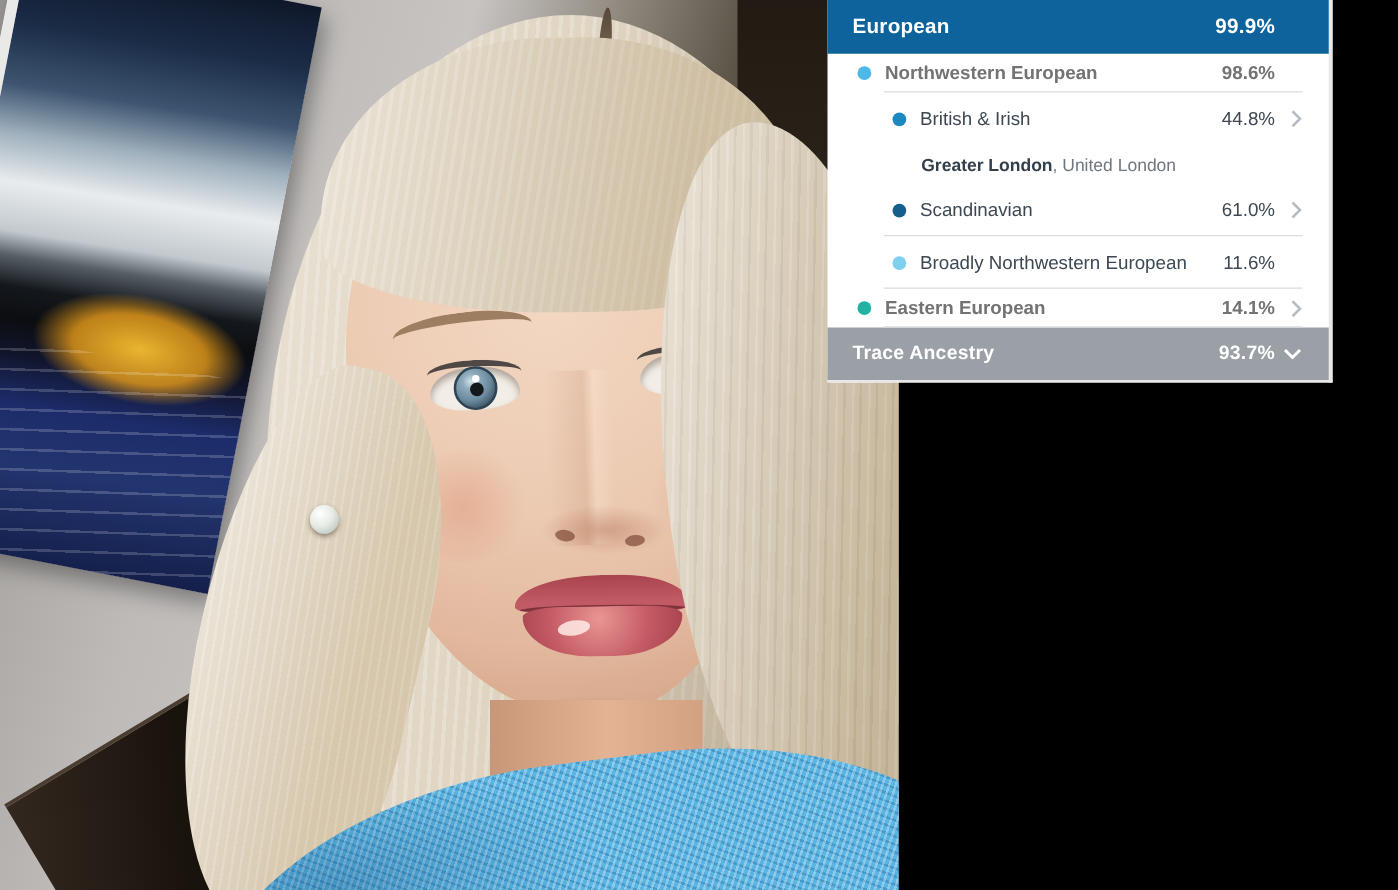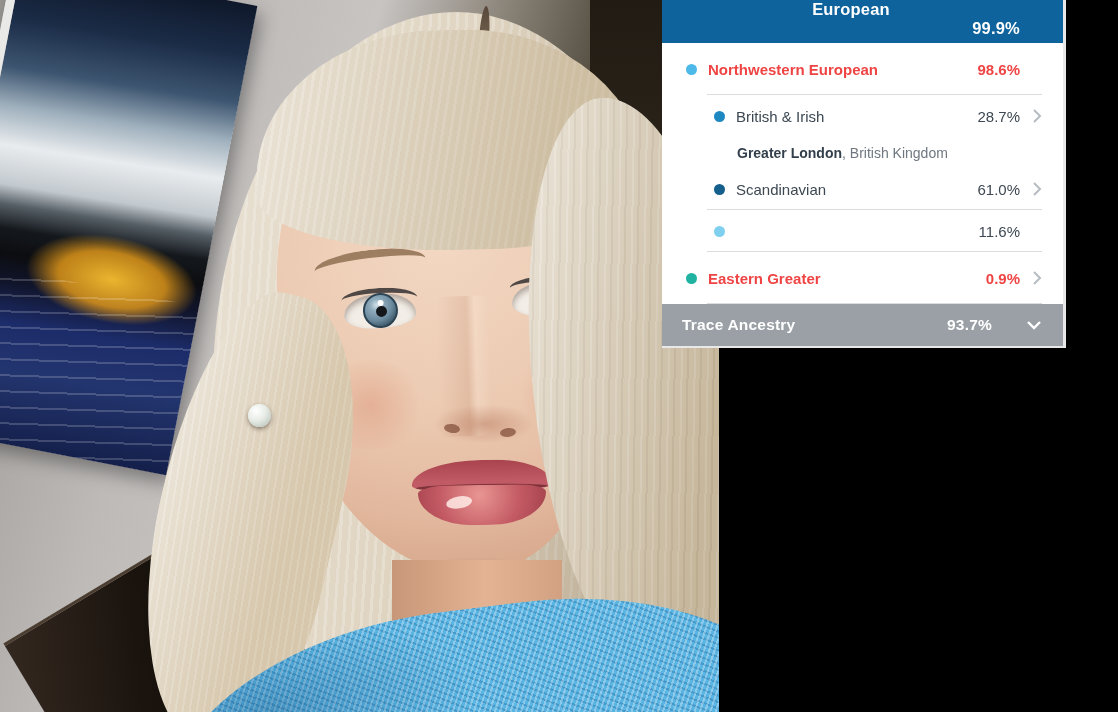--- a/index.html
+++ b/index.html
@@ -124,21 +124,21 @@
            border-radius:46% 42% 0 0 / 95% 85% 0 0; }
 
   
   .panel { position:absolute; left:662px; top:0; width:404px; background:#fff;
            border-right:3px solid #e8e8e8; border-bottom:2px solid #e8e8e8;
            color:#25313d; }
   .hdr { height:43px; display:flex; align-items:center; padding:0 43px 0 20px;
            color:#fff; font-size:16.5px; font-weight:bold; letter-spacing:.2px; }
   .hdr .value { margin-left:auto; }
   .row { display:flex; align-items:center; padding-right:21px; position:relative; font-size:15px; }
-  .row.l2 { padding-left:24px; height:52px; font-weight:bold; color:#ef4444; }
+  .row.l2 { padding-left:24px; height:31px; font-weight:bold; color:#737373; }
   .row.l3 { padding-left:52px; height:42px; font-weight:normal; color:#3d4852; }
   .row .dot { width:11px; height:11px; border-radius:50%; margin-right:11px; flex:0 0 11px; }
   .row .value { margin-left:auto; }
   .chev { width:22px; flex:0 0 22px; display:flex; justify-content:flex-end; align-items:center; }
   .sep::after { content:""; position:absolute; left:45px; right:21px; bottom:0; height:1px; background:#d9dde0; }
   .subrow { display:flex; align-items:center; padding-left:75px; padding-right:21px; position:relative;
            font-size:14px; color:#6e777f; }
   .subrow.first { height:31px; }
   .subrow.second { height:37px; align-items:flex-start; padding-top:6px; }
   .subrow .strong { color:#33404c; font-weight:bold; margin-right:0; }
@@ -195,79 +195,80 @@
     <div class="neck"></div>
     <div class="hairline" style="background-color: rgb(221, 209, 188);"></div>
     <div class="hair-front-left" style="background-color: rgb(221, 209, 188);"></div>
     <div class="hair-front-right" style="background-color: rgb(221, 209, 188);"></div>
     <div class="earring"></div>
     <div class="sweater" style="background-color: rgb(90, 181, 227);"></div>
   </div>
 
   <div class="panel">
 
-    <div class="hdr" style="background: rgb(14, 99, 156); flex-direction: column;">
+    <div class="hdr" style="background: rgb(14, 99, 156);">
       <span>European</span>
       <span class="value">99.9%</span>
     </div>
 
     <div class="row l2 sep">
       <span class="dot" style="background: rgb(77, 185, 232);"></span>
       <span>Northwestern European</span>
       <span class="value">98.6%</span>
       <span class="chev"></span>
     </div>
 
     <div class="row l3">
       <span class="dot" style="background: rgb(30, 136, 192);"></span>
       <span>British &amp; Irish</span>
-      <span class="value">28.7%</span>
+      <span class="value">44.8%</span>
       <span class="chev">
         <svg width="10" height="16" viewBox="0 0 10 16">
             <polyline points="2,2 8,8 2,14" fill="none" stroke="#b6bcc2" stroke-width="2"></polyline>
           </svg>
       </span>
     </div>
 
     <div class="subrow first">
       <span class="strong">Greater London</span>
-        <span>, British Kingdom</span>
+        <span>, United London</span>
     </div>
 
 
     <div class="row l3 sep">
       <span class="dot" style="background: rgb(21, 95, 140);"></span>
       <span>Scandinavian</span>
       <span class="value">61.0%</span>
       <span class="chev">
         <svg width="10" height="16" viewBox="0 0 10 16">
             <polyline points="2,2 8,8 2,14" fill="none" stroke="#b6bcc2" stroke-width="2"></polyline>
           </svg>
       </span>
     </div>
 
     <div class="row l3 sep">
       <span class="dot" style="background: rgb(127, 208, 239);"></span>
+      <span>Broadly Northwestern European</span>
       <span class="value">11.6%</span>
       <span class="chev"></span>
     </div>
 
     <div class="row l2 sep">
       <span class="dot" style="background: rgb(32, 179, 162);"></span>
-      <span>Eastern Greater</span>
-      <span class="value">0.9%</span>
+      <span>Eastern European</span>
+      <span class="value">14.1%</span>
       <span class="chev">
         <svg width="10" height="16" viewBox="0 0 10 16">
             <polyline points="2,2 8,8 2,14" fill="none" stroke="#b6bcc2" stroke-width="2"></polyline>
           </svg>
       </span>
     </div>
 
 
-    <div class="trace" style="background: rgb(154, 160, 165); gap: 28px;">
+    <div class="trace" style="background: rgb(154, 160, 165);">
       <span>Trace Ancestry</span>
       <span class="value">93.7%</span>
       <span class="chev">
         <svg width="16" height="10" viewBox="0 0 16 10">
             <polyline points="2,2 8,8 14,2" fill="none" stroke="#ffffff" stroke-width="2.4"></polyline>
           </svg>
       </span>
     </div>
 
   </div>

